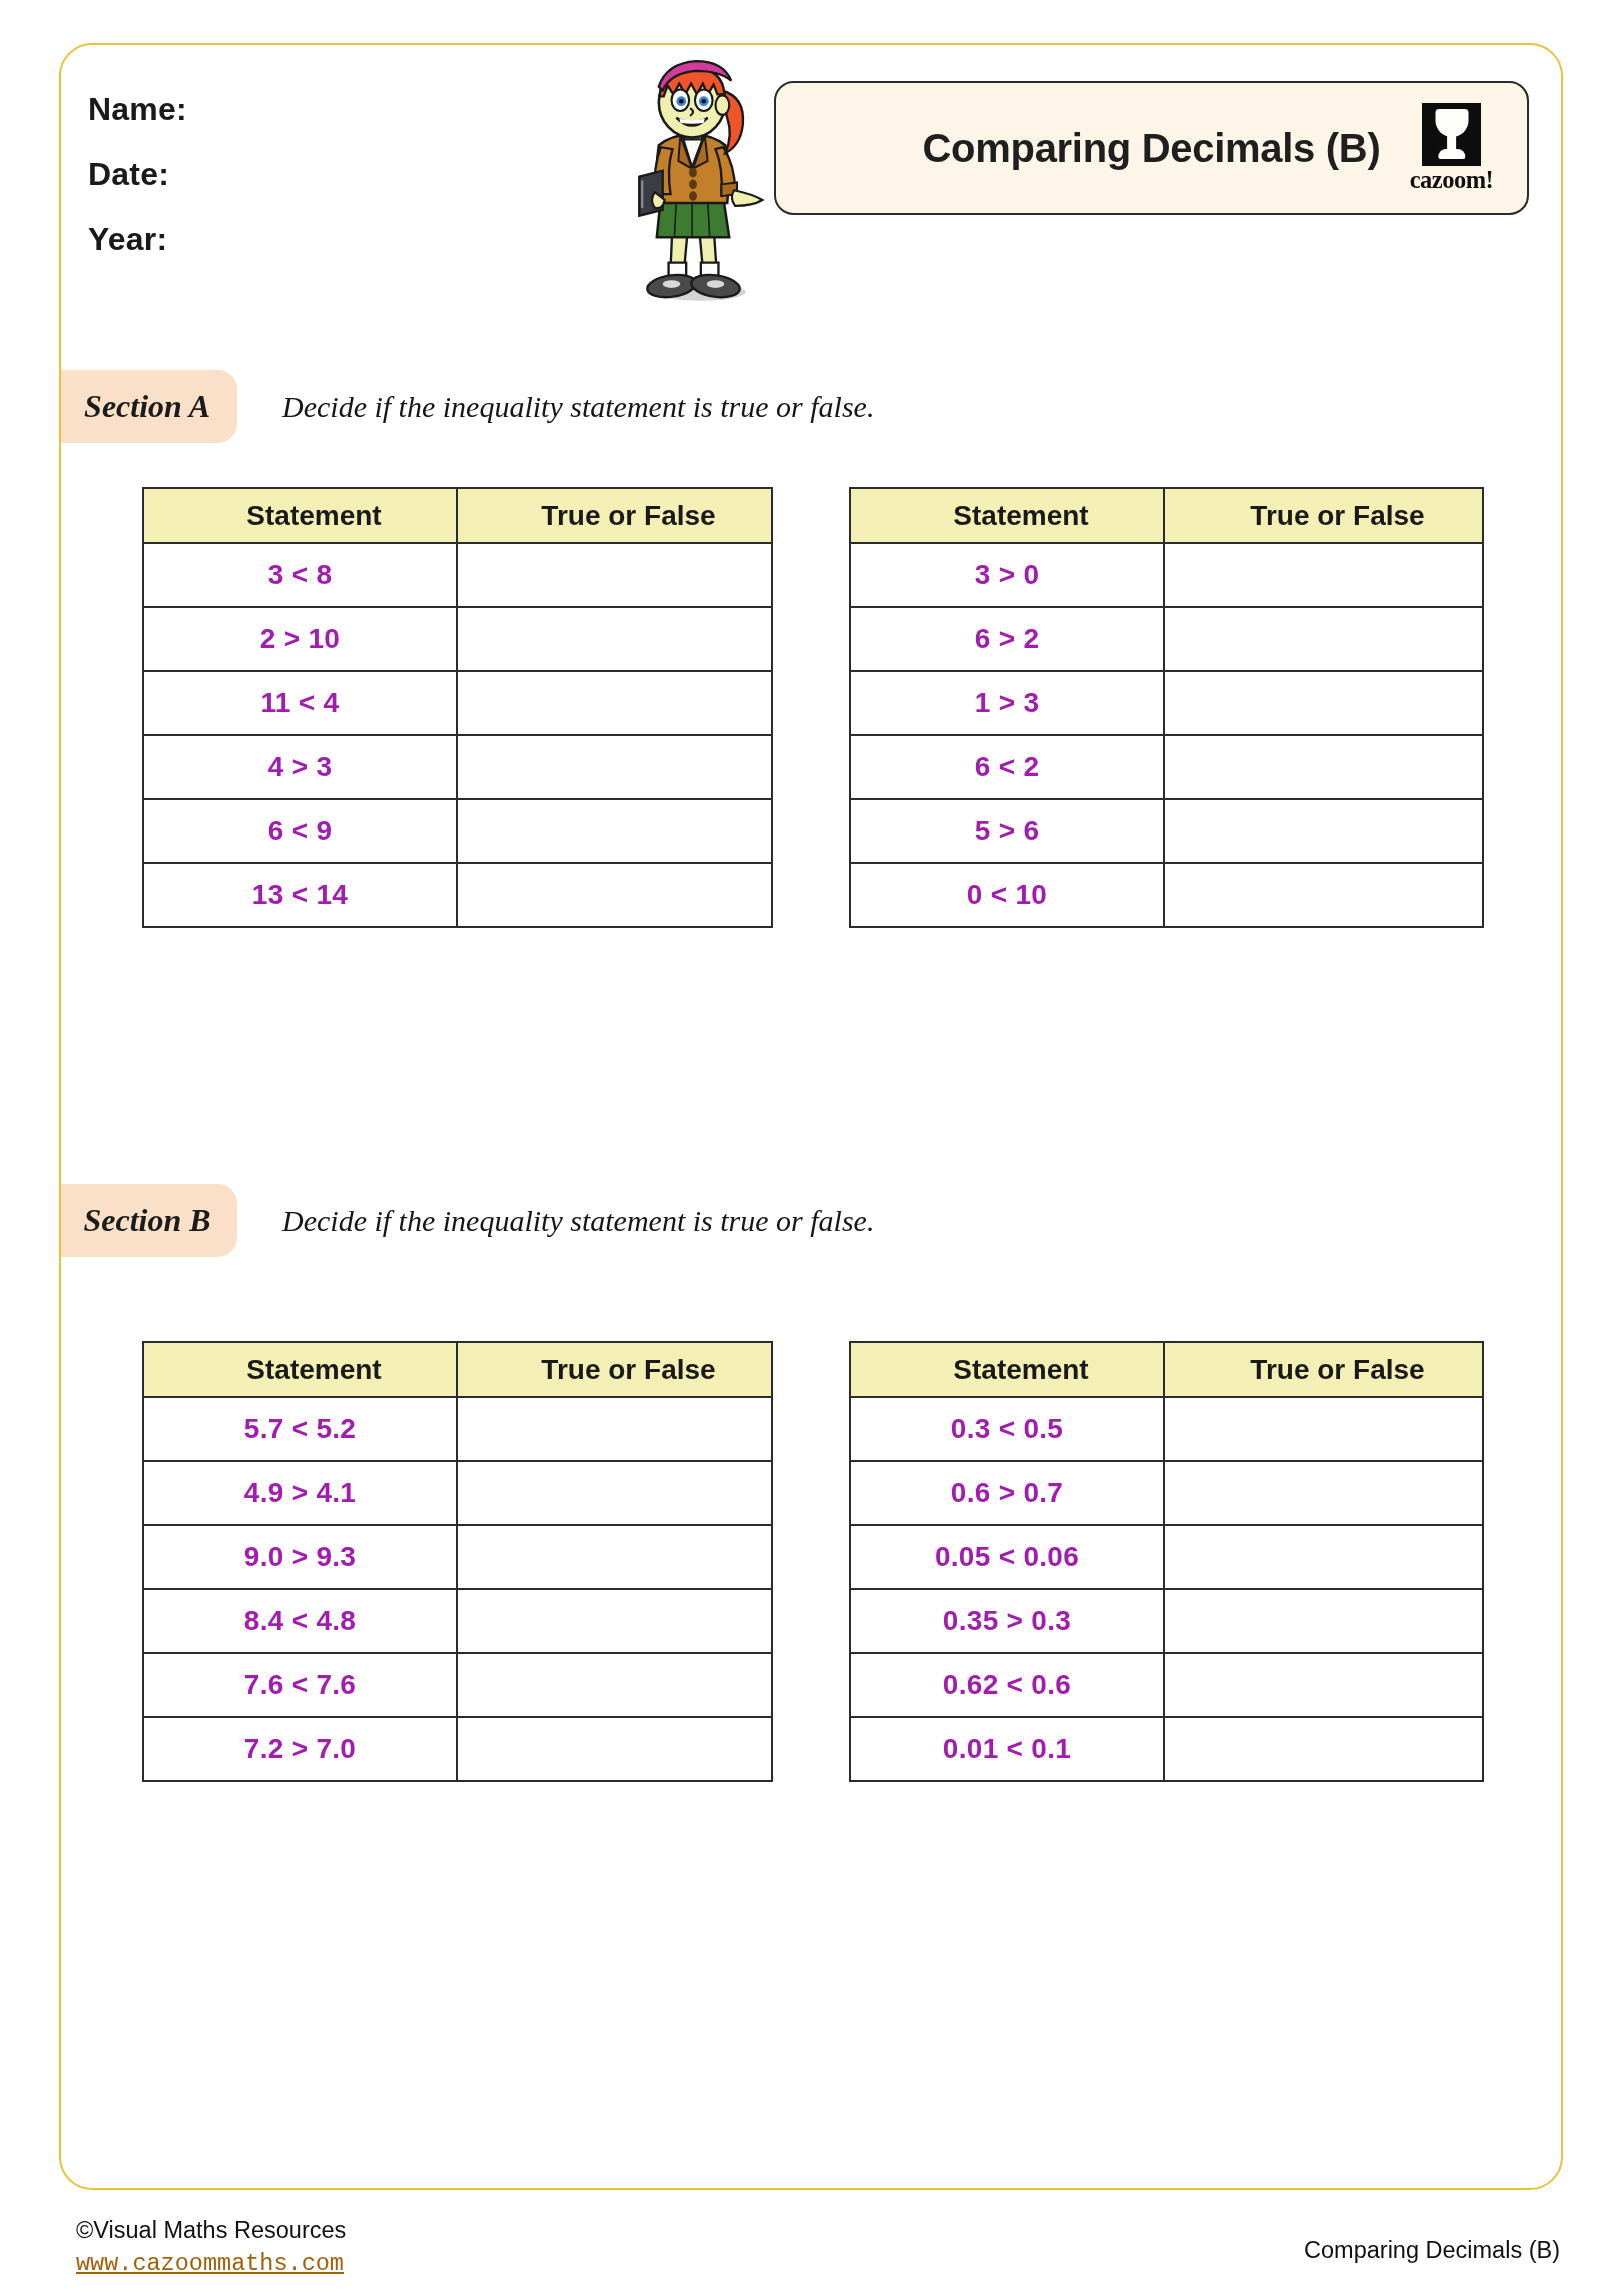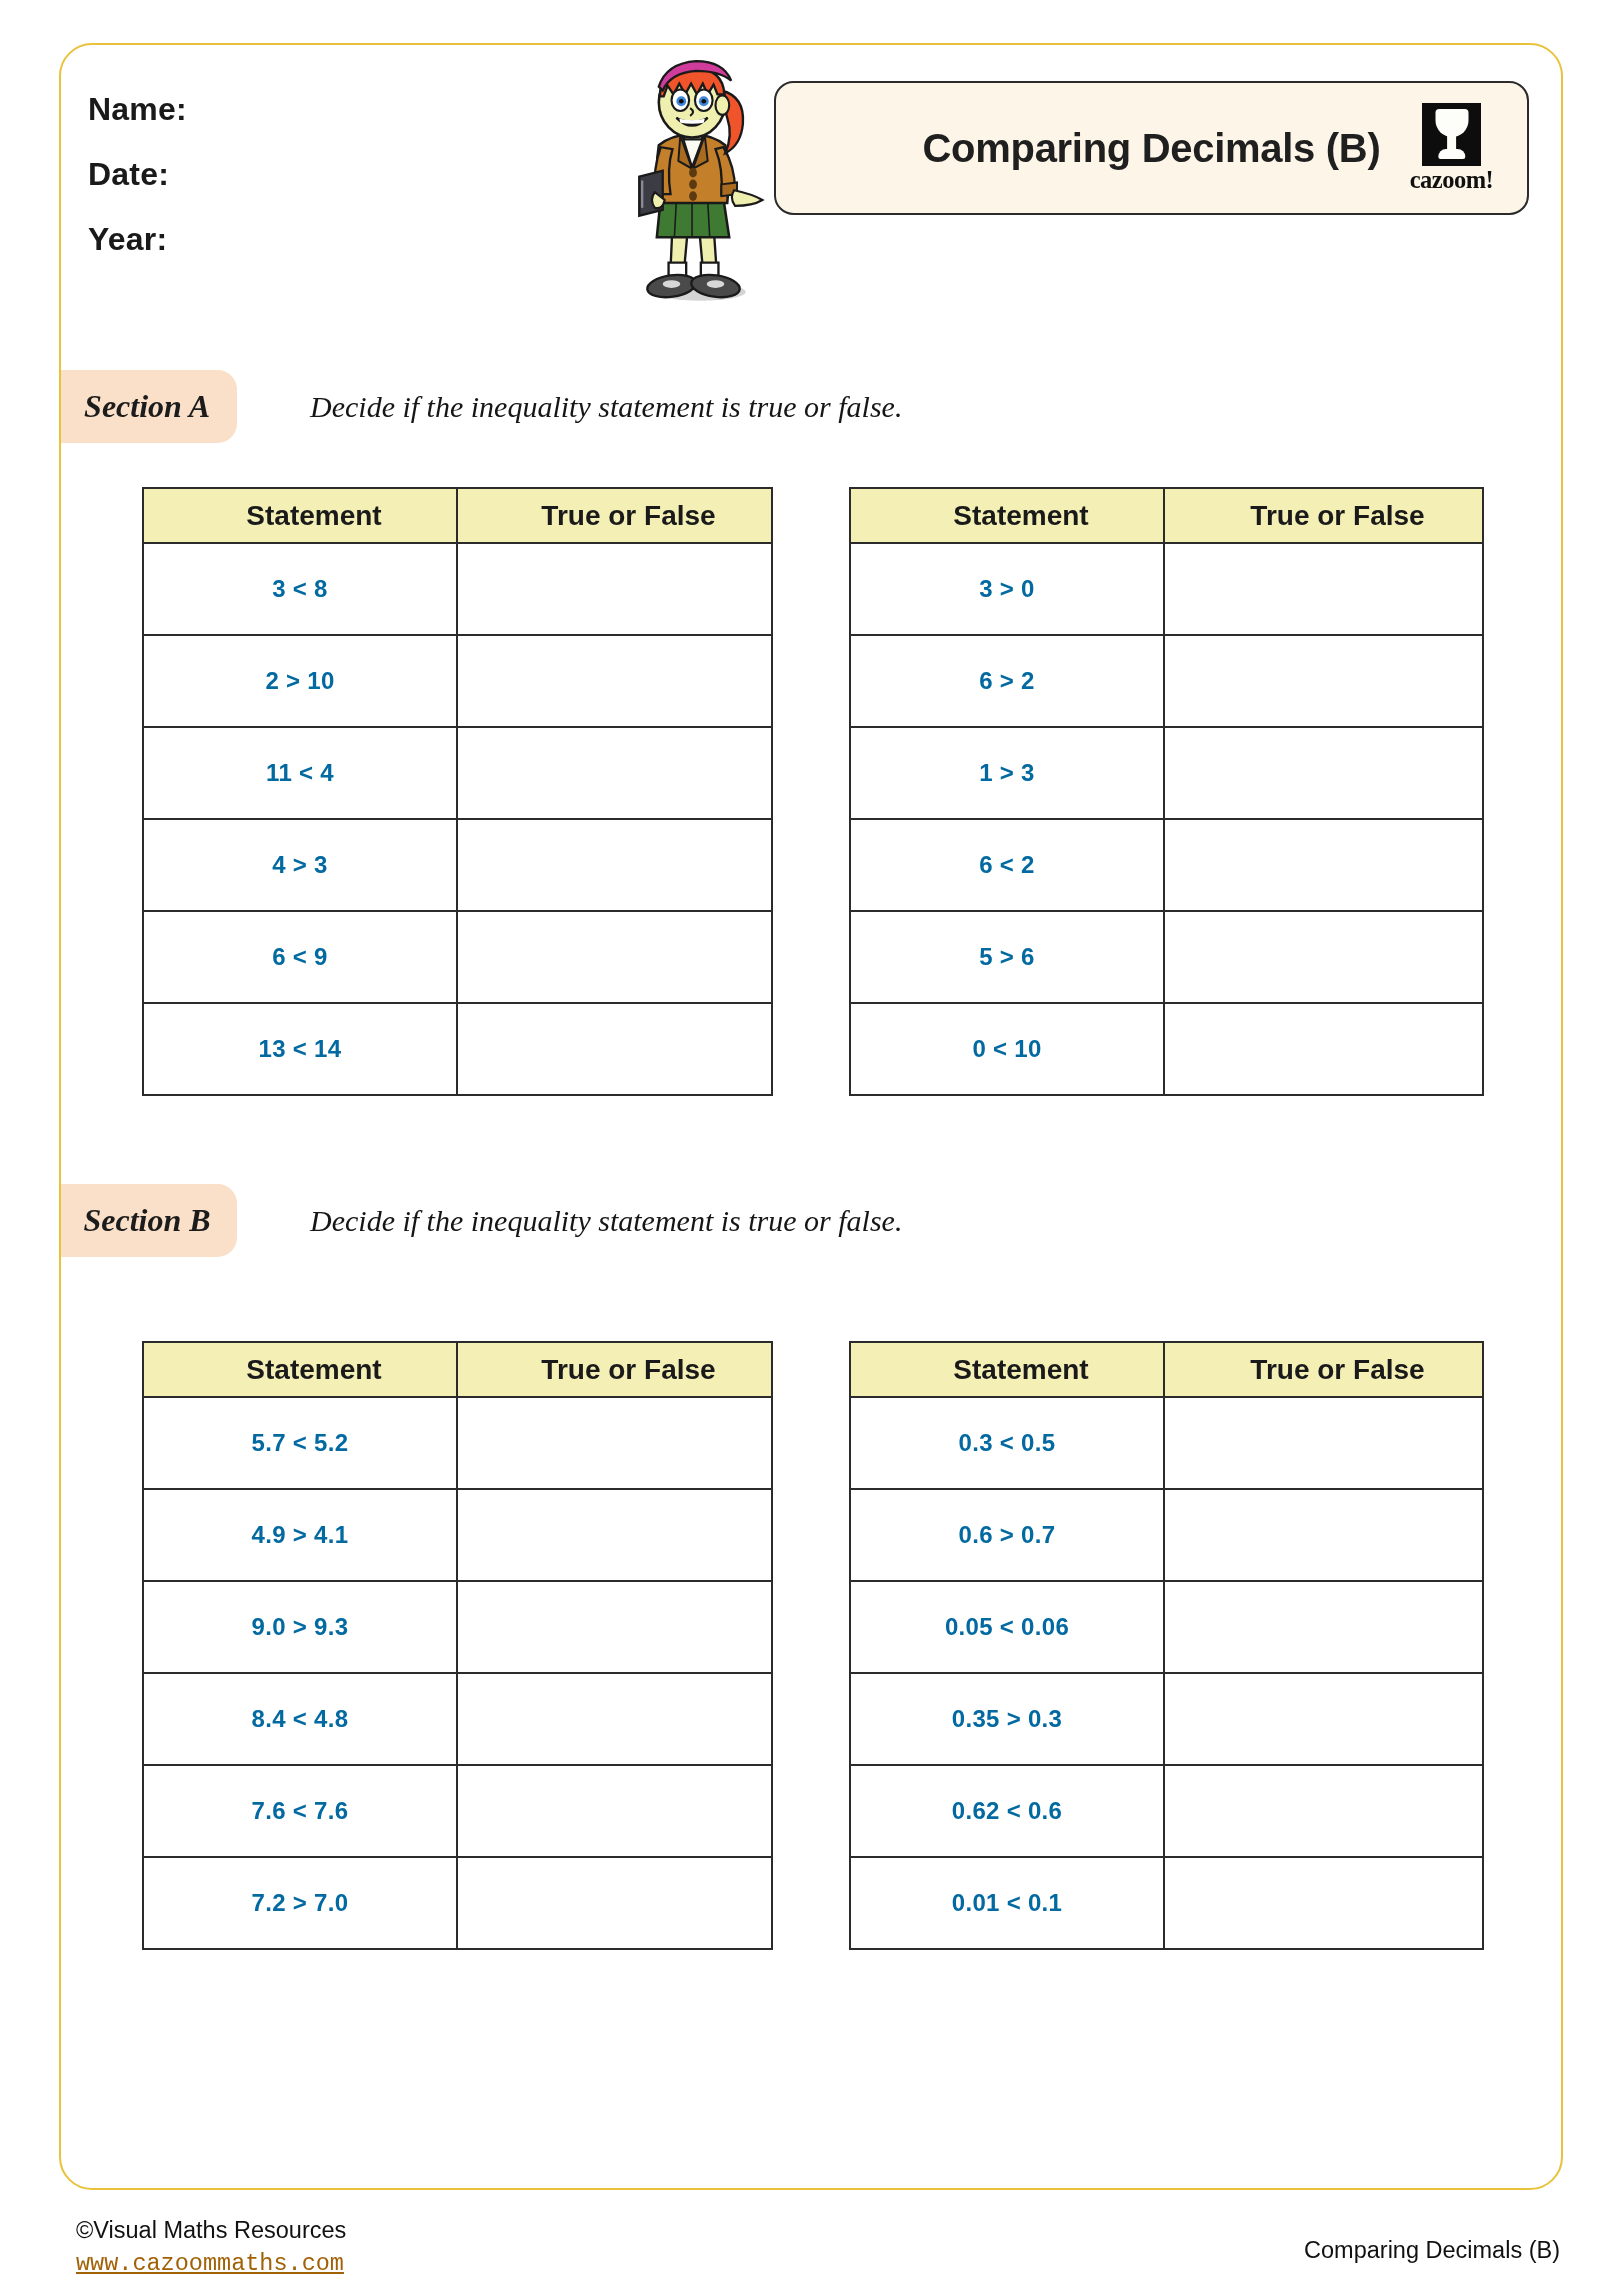--- a/index.html
+++ b/index.html
@@ -142,21 +142,20 @@
     letter-spacing: -0.5px;
     line-height: 1;
   }
 
   
   .section-header {
     position: absolute;
     left: 61px;
     display: flex;
     align-items: center;
-    gap: 28px;
   }
   .section-badge {
     background: #FAE0C8;
     border-radius: 0 19.6px 19.6px 0;
     height: 73px;
     min-width: 176px;
     padding: 0 25.5px 0 21.6px;
     display: flex;
     align-items: center;
     justify-content: center;
@@ -195,24 +194,24 @@
   .qtable th {
     background: #F4EFB5;
     font-size: 28px;
     font-weight: bold;
     color: #1a1a1a;
     height: 55px;
     padding-left: 29px;
   }
   .qtable td {
     background: #ffffff;
-    font-size: 24px;
+    font-size: 28px;
     font-weight: bold;
-    color: #0369a1;
-    height: 92px;
+    color: #a21caf;
+    height: 64px;
     letter-spacing: 0.3px;
   }
   .qtable td.answer-cell {
     background: #ffffff;
   }
 
   
   .footer-left {
     position: absolute;
     left: 76px;

